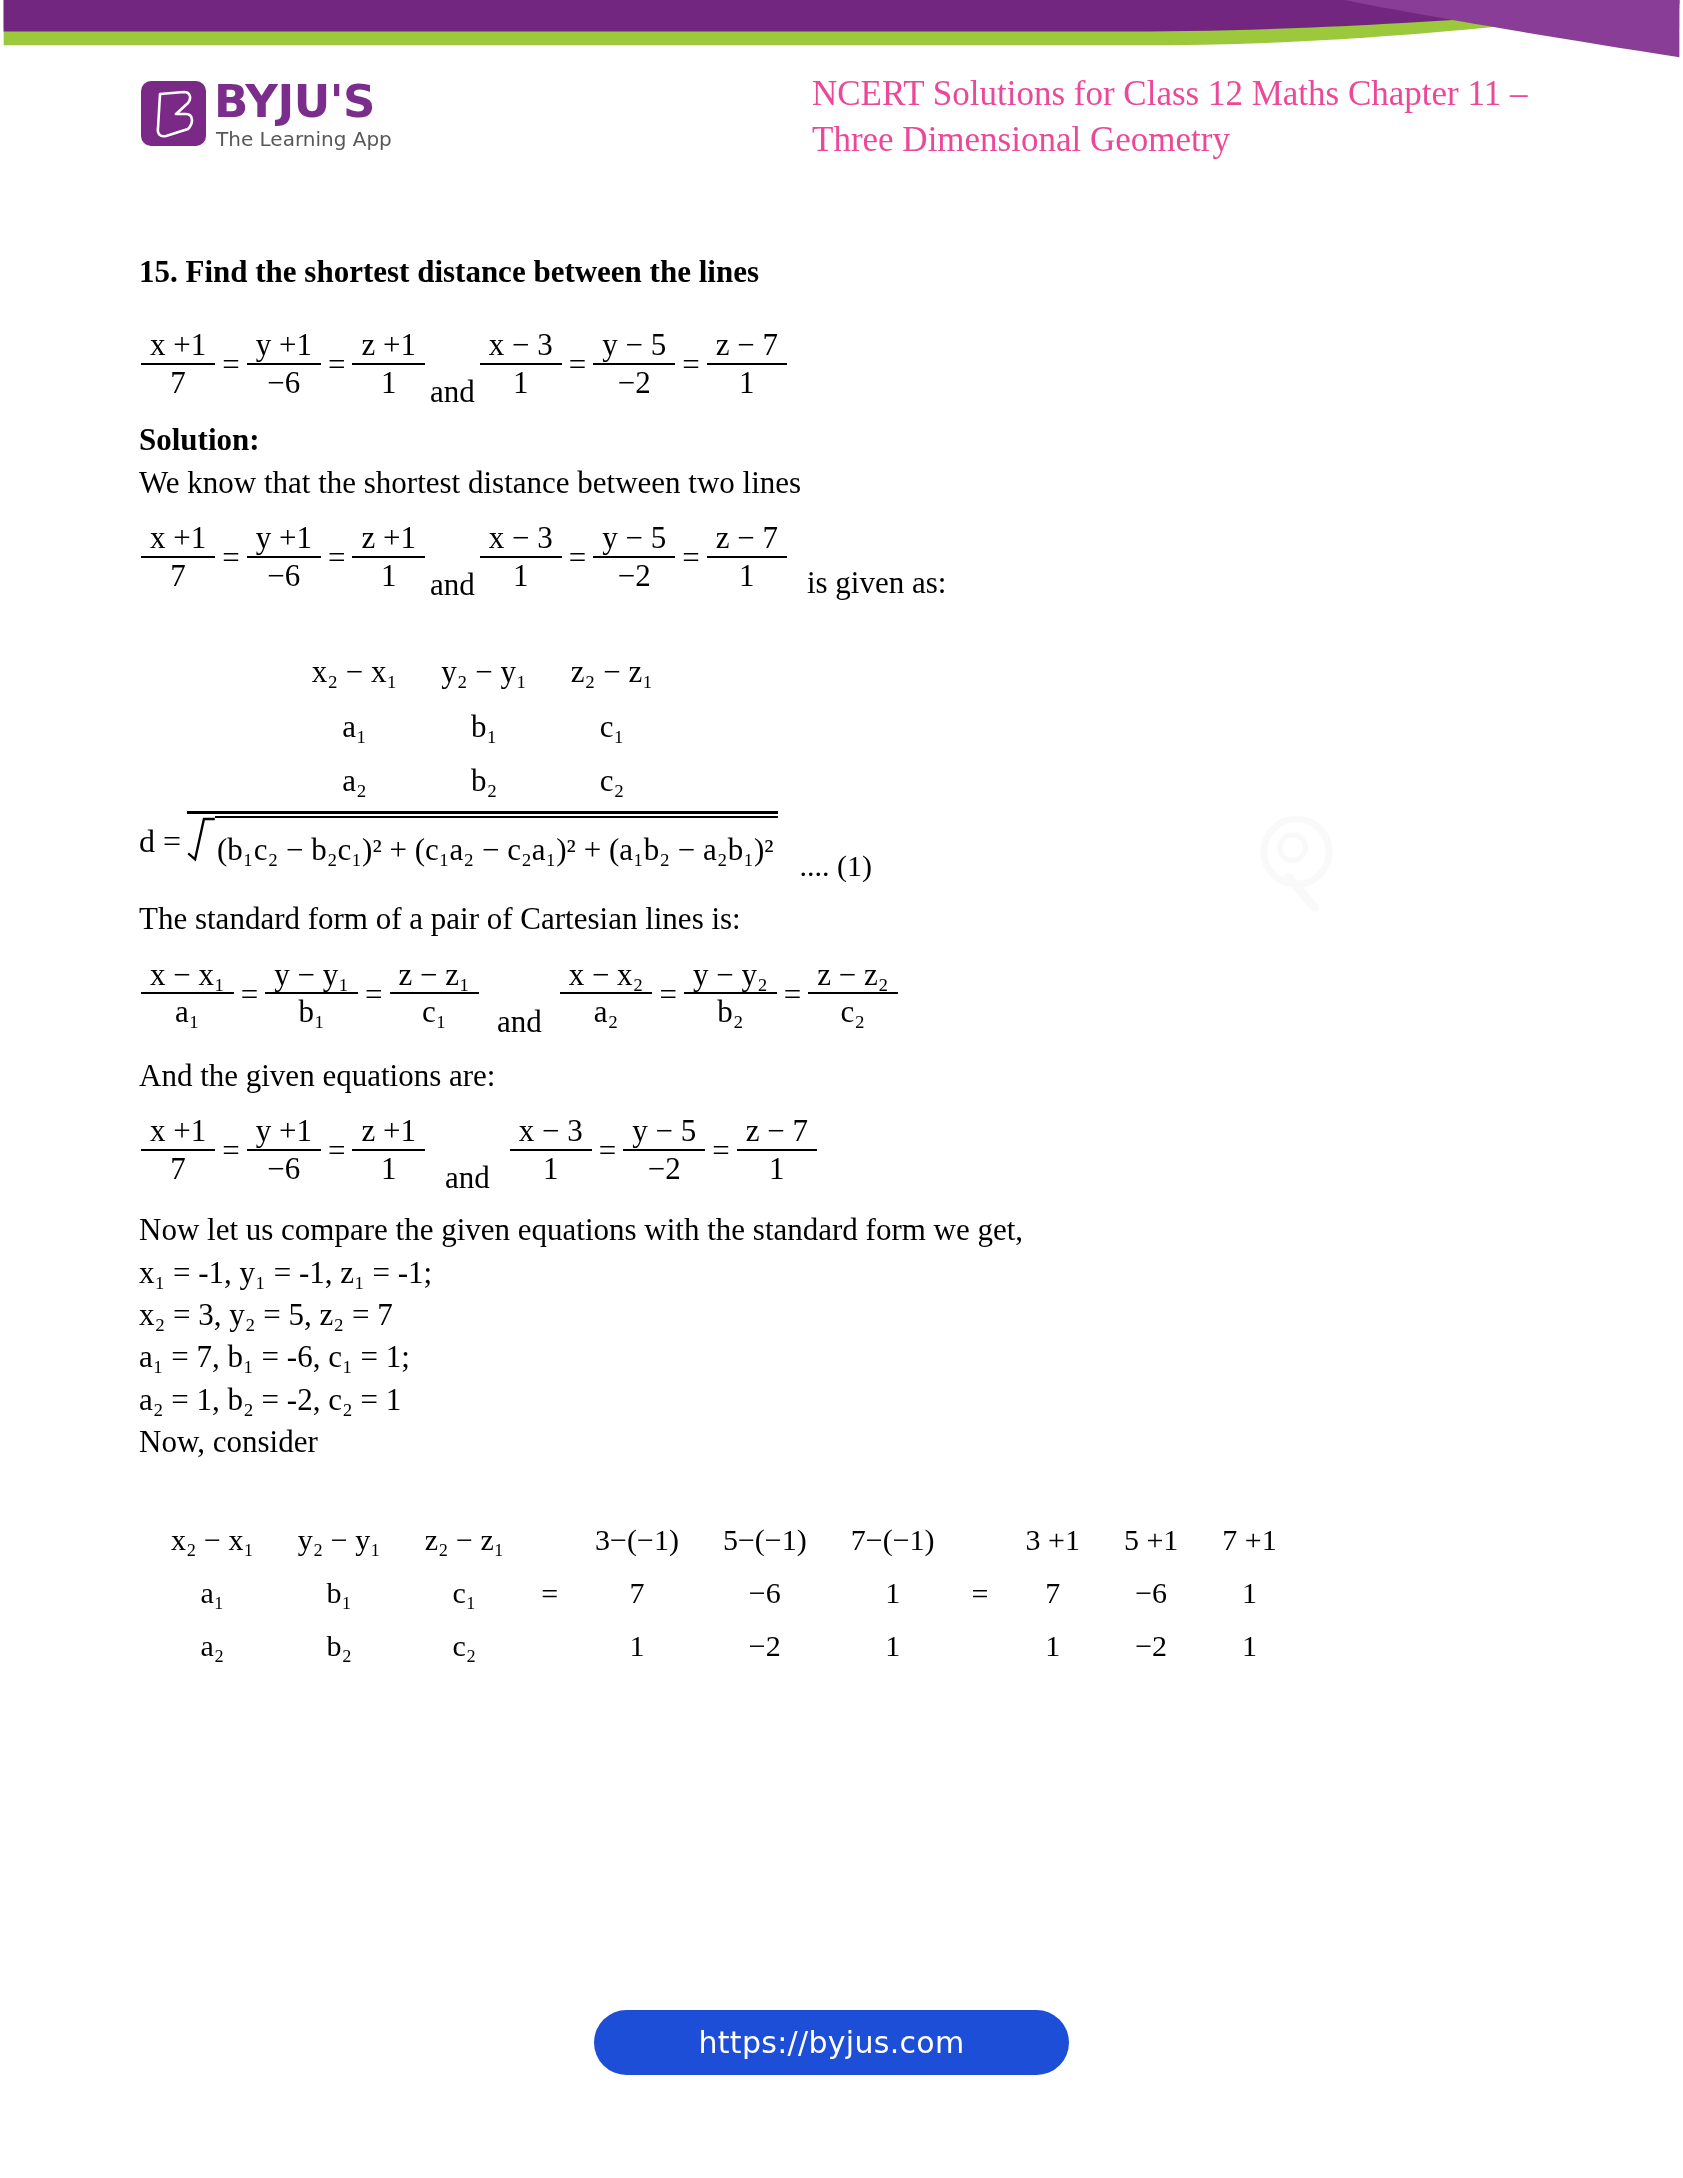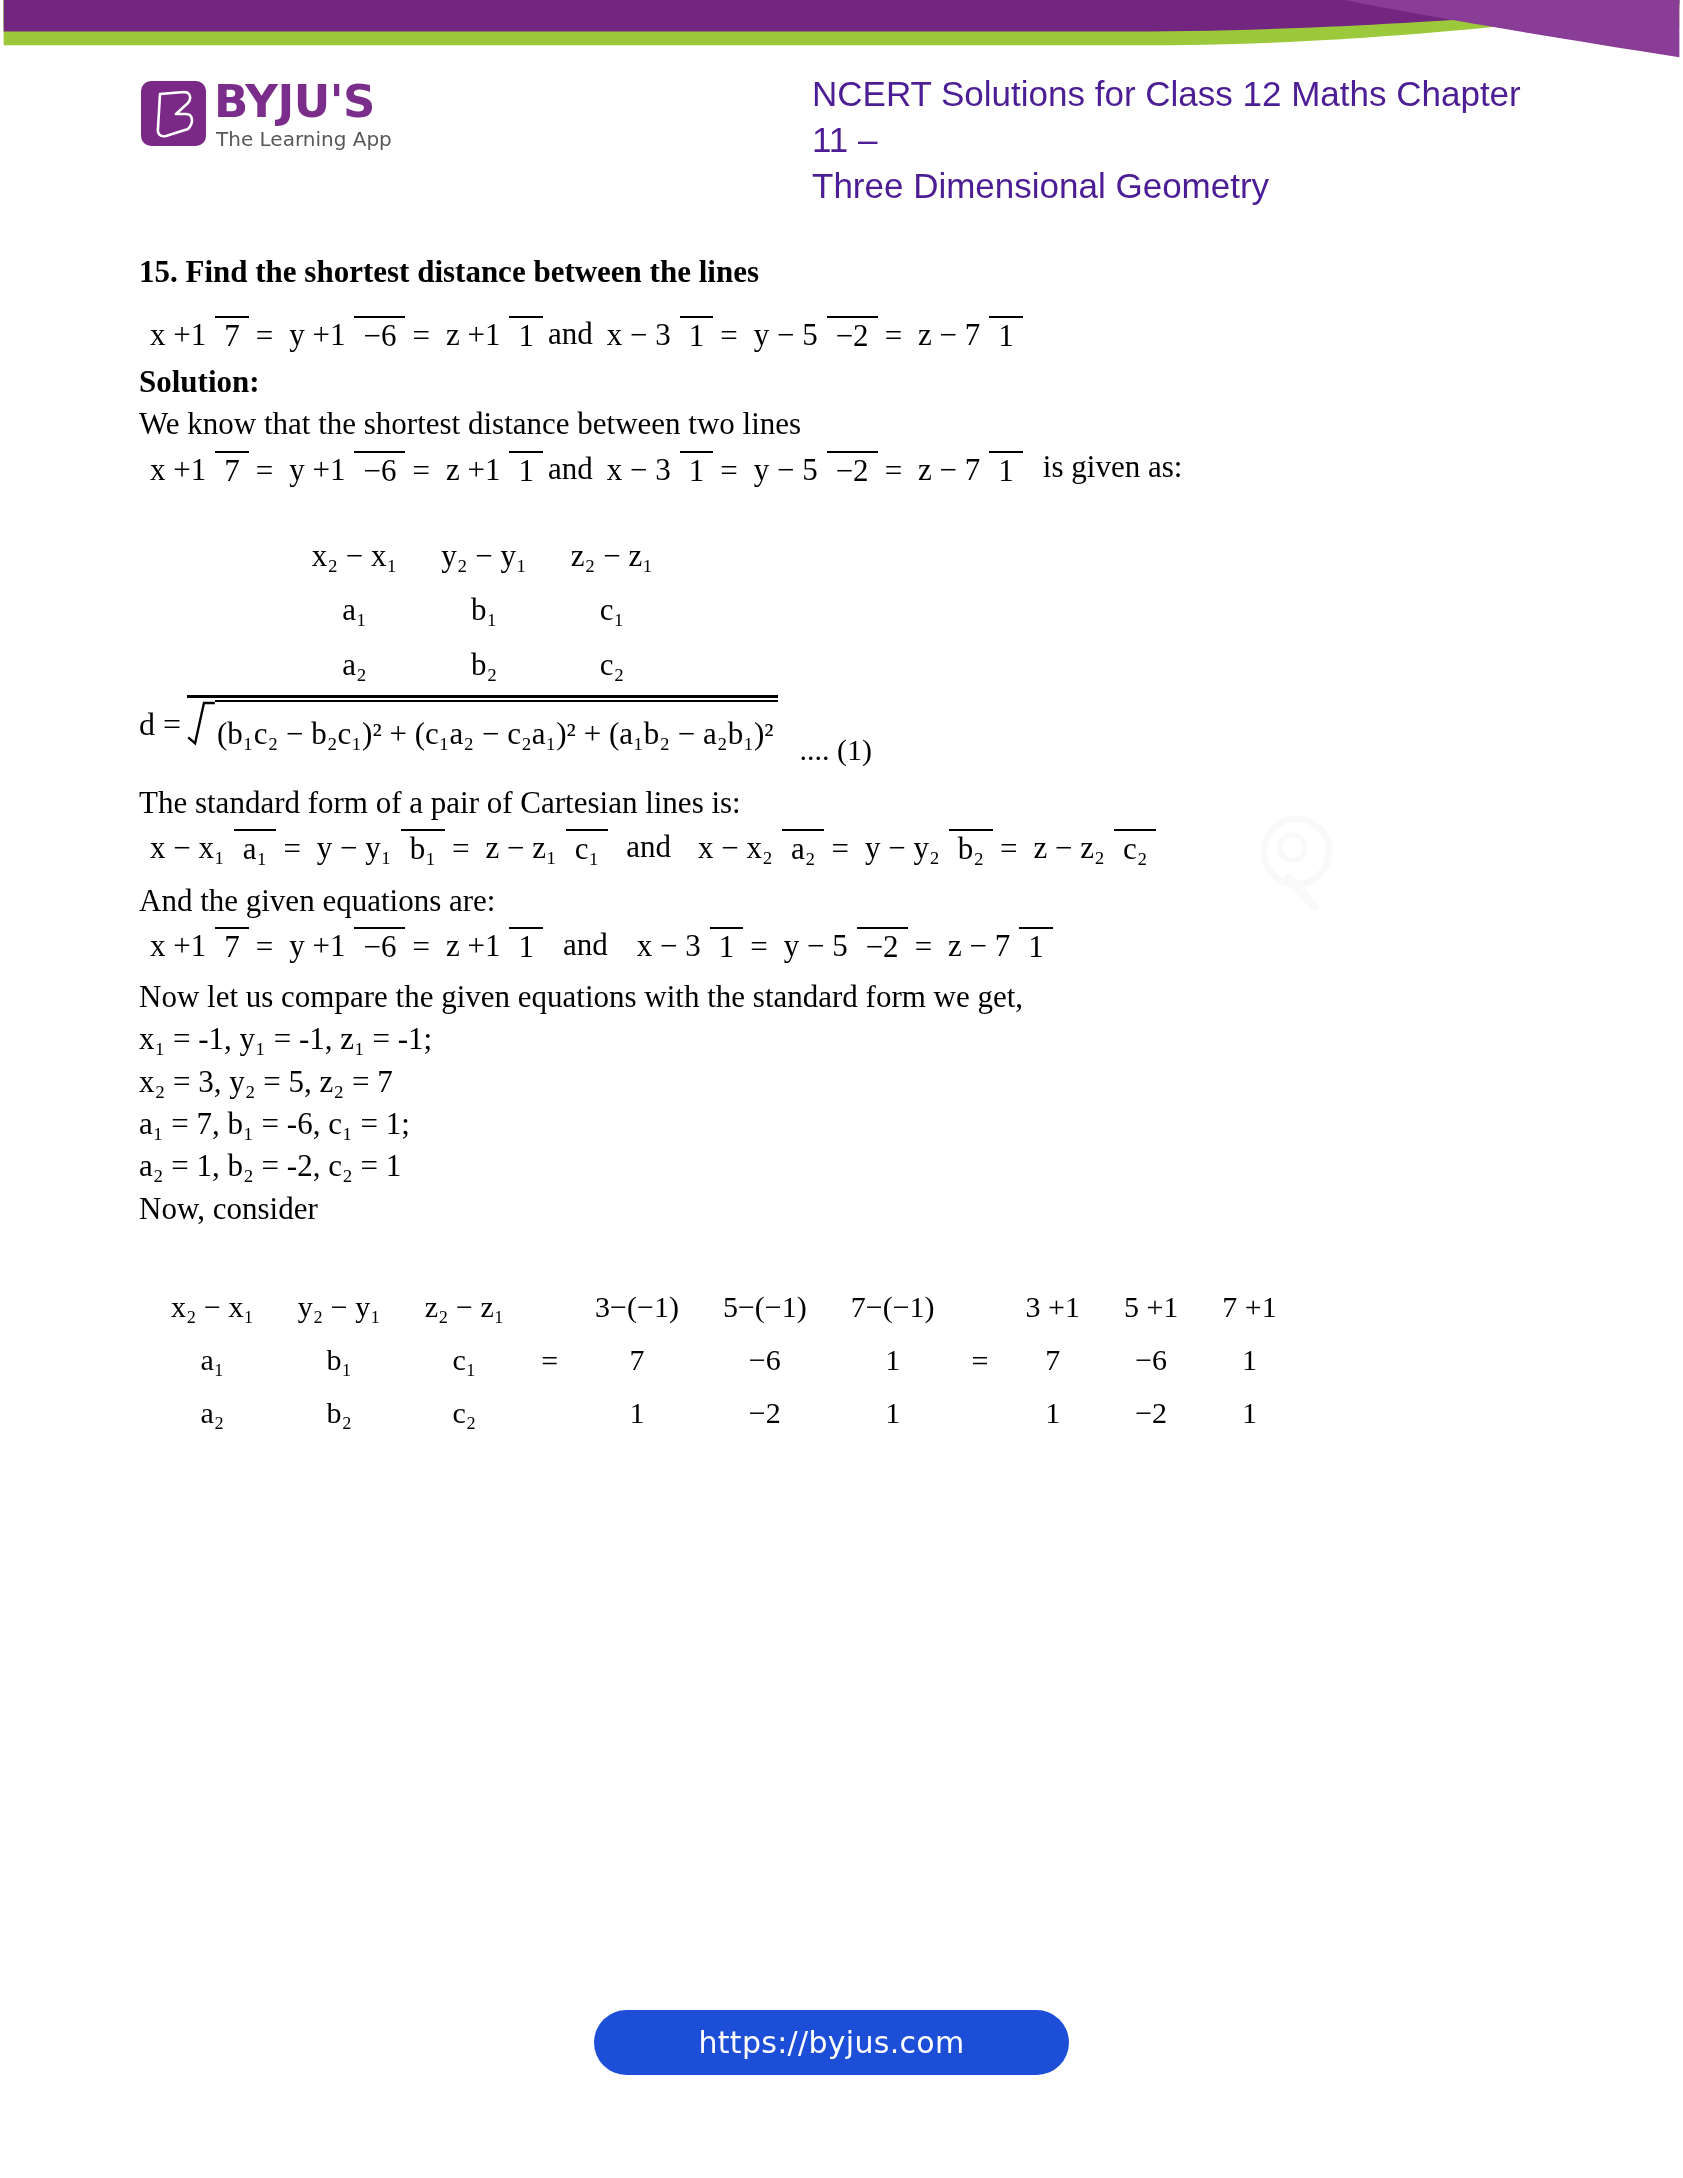--- a/index.html
+++ b/index.html
@@ -64,24 +64,24 @@
     font-size: 20px;
     color: #58585a;
     line-height: 1;
   }
 
   .page-title {
     position: absolute;
     left: 812px;
     top: 71px;
     width: 752px;
-    font-family: Liberation Sans, sans-serif;
+    font-family: Liberation Serif, serif;
     font-size: 35px;
     line-height: 1.32;
-    color: #4c1d95;
+    color: #ec4899;
   }
 
   
   .watermark {
     position: absolute;
     left: 1245px;
     top: 804px;
     width: 109px;
     height: 119px;
     opacity: 0.055;
@@ -103,24 +103,24 @@
 
   
   .mrow {
     display: flex;
     align-items: center;
     flex-wrap: nowrap;
     font-family: "Liberation Serif", serif;
   }
   .frac {
     display: inline-flex;
-    flex-direction: row;
+    flex-direction: column;
     align-items: center;
     vertical-align: middle;
-    margin: 4px 2px;
+    margin: 16px 2px;
   }
   .frac .num {
     padding: 0 9px 1px 9px;
     white-space: nowrap;
     line-height: 1.08;
   }
   .frac .den {
     border-top: 2px solid #000;
     padding: 1px 9px 0 9px;
     white-space: nowrap;

